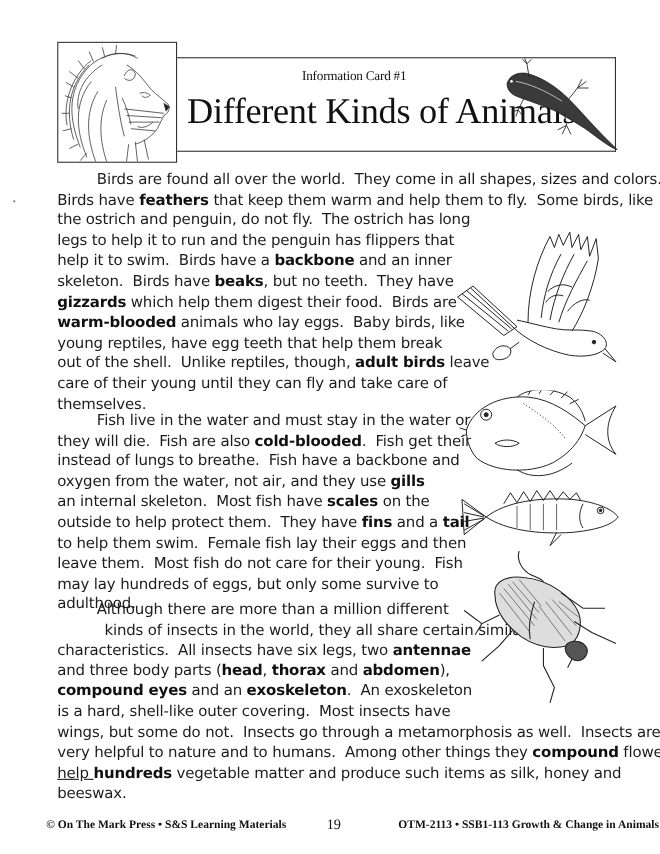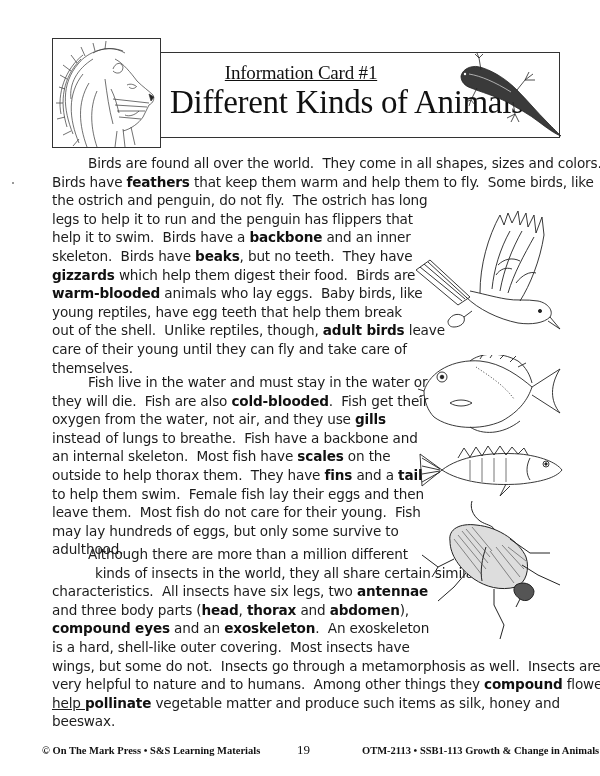--- a/index.html
+++ b/index.html
@@ -34,29 +34,28 @@
       top: 38px;
       width: 109px;
       height: 110px;
       border: 1.5px solid #333;
       box-sizing: border-box;
       background: #fff;
       overflow: hidden;
     }
     .card-subtitle {
       position: absolute;
-      left: 143px;
+      left: 164px;
       top: 62px;
       width: 316px;
       text-align: center;
       font-family: "Liberation Serif", serif;
-      font-size: 19px;
+      font-size: 12px;
       color: #111;
       letter-spacing: -0.2px;
-      text-decoration: underline;
     }
     .card-title {
       position: absolute;
       left: 170px;
       top: 84px;
       font-family: "Liberation Serif", serif;
       font-size: 33px;
       color: #111;
       letter-spacing: -0.3px;
       white-space: nowrap;
@@ -171,39 +170,39 @@
     <div><b>gizzards</b><span style="white-space: pre;"> which help them digest their food.  Birds are</span></div>
     <div><b>warm-blooded</b><span style="white-space: pre;"> animals who lay eggs.  Baby birds, like</span></div>
     <div><span style="white-space: pre;">young reptiles, have egg teeth that help them break</span></div>
     <div><span style="white-space: pre;">out of the shell.  Unlike reptiles, though, </span><b>adult birds</b><span style="white-space: pre;"> leave</span></div>
     <div><span style="white-space: pre;">care of their young until they can fly and take care of</span></div>
     <div><span style="white-space: pre;">themselves.</span></div>
   </div>
 <div class="text para-fish">
     <div><span class="indent"></span><span style="white-space: pre;">Fish live in the water and must stay in the water or</span></div>
     <div><span style="white-space: pre;">they will die.  Fish are also </span><b>cold-blooded</b><span style="white-space: pre;">.  Fish get their</span></div>
+    <div><span style="white-space: pre;">instead of lungs to breathe.  Fish have a backbone and</span></div>
     <div><span style="white-space: pre;">oxygen from the water, not air, and they use </span><b>gills</b></div>
-    <div><span style="white-space: pre;">instead of lungs to breathe.  Fish have a backbone and</span></div>
     <div><span style="white-space: pre;">an internal skeleton.  Most fish have </span><b>scales</b><span style="white-space: pre;"> on the</span></div>
-    <div><span style="white-space: pre;">outside to help thorax them.  They have </span><b>fins</b><span style="white-space: pre;"> and a </span><b>tail</b></div>
+    <div><span style="white-space: pre;">outside to help protect them.  They have </span><b>fins</b><span style="white-space: pre;"> and a </span><b>tail</b></div>
     <div><span style="white-space: pre;">to help them swim.  Female fish lay their eggs and then</span></div>
     <div><span style="white-space: pre;">leave them.  Most fish do not care for their young.  Fish</span></div>
     <div><span style="white-space: pre;">may lay hundreds of eggs, but only some survive to</span></div>
     <div><span style="white-space: pre;">adulthood.</span></div>
   </div>
 <div class="text para-insects">
     <div><span class="indent"></span><span style="white-space: pre;">Although there are more than a million different</span></div>
     <div><span style="white-space: pre; margin-left: 43px;">kinds of insects in the world, they all share certain similar</span></div>
     <div><span style="white-space: pre;">characteristics.  All insects have six legs, two </span><b>antennae</b></div>
     <div><span style="white-space: pre;">and three body parts (</span><b>head</b><span style="white-space: pre;">, </span><b>thorax</b><span style="white-space: pre;"> and </span><b>abdomen</b><span style="white-space: pre;">),</span></div>
     <div><b>compound eyes</b><span style="white-space: pre;"> and an </span><b>exoskeleton</b><span style="white-space: pre;">.  An exoskeleton</span></div>
     <div><span style="white-space: pre;">is a hard, shell-like outer covering.  Most insects have</span></div>
     <div><span style="white-space: pre;">wings, but some do not.  Insects go through a metamorphosis as well.  Insects are</span></div>
     <div><span style="white-space: pre;">very helpful to nature and to humans.  Among other things they </span><b>compound</b><span style="white-space: pre;"> flowers,</span></div>
-    <div><span style="white-space: pre; text-decoration: underline;">help </span><b>pollinate</b><span style="white-space: pre;"> vegetable matter and produce such items as silk, honey and</span></div>
+    <div><span style="white-space: pre; text-decoration: underline;">help </span><b>hundreds</b><span style="white-space: pre;"> vegetable matter and produce such items as silk, honey and</span></div>
     <div><span style="white-space: pre;">beeswax.</span></div>
   </div>
 
 <svg class="illus bird" viewBox="0 0 160 140">
   <g fill="none" stroke="#222" stroke-width="0.9">
 
     <path d="M8 65 L22 55 L62 92 L50 100 Z"></path>
     <path d="M12 62 L54 96 M16 59 L57 94 M20 57 L59 93"></path>
 
     <path d="M58 92 C70 104 90 114 110 118 C124 120 136 118 142 112 C146 106 140 98 130 96 C118 94 108 96 98 94 C86 92 72 88 62 86"></path>

